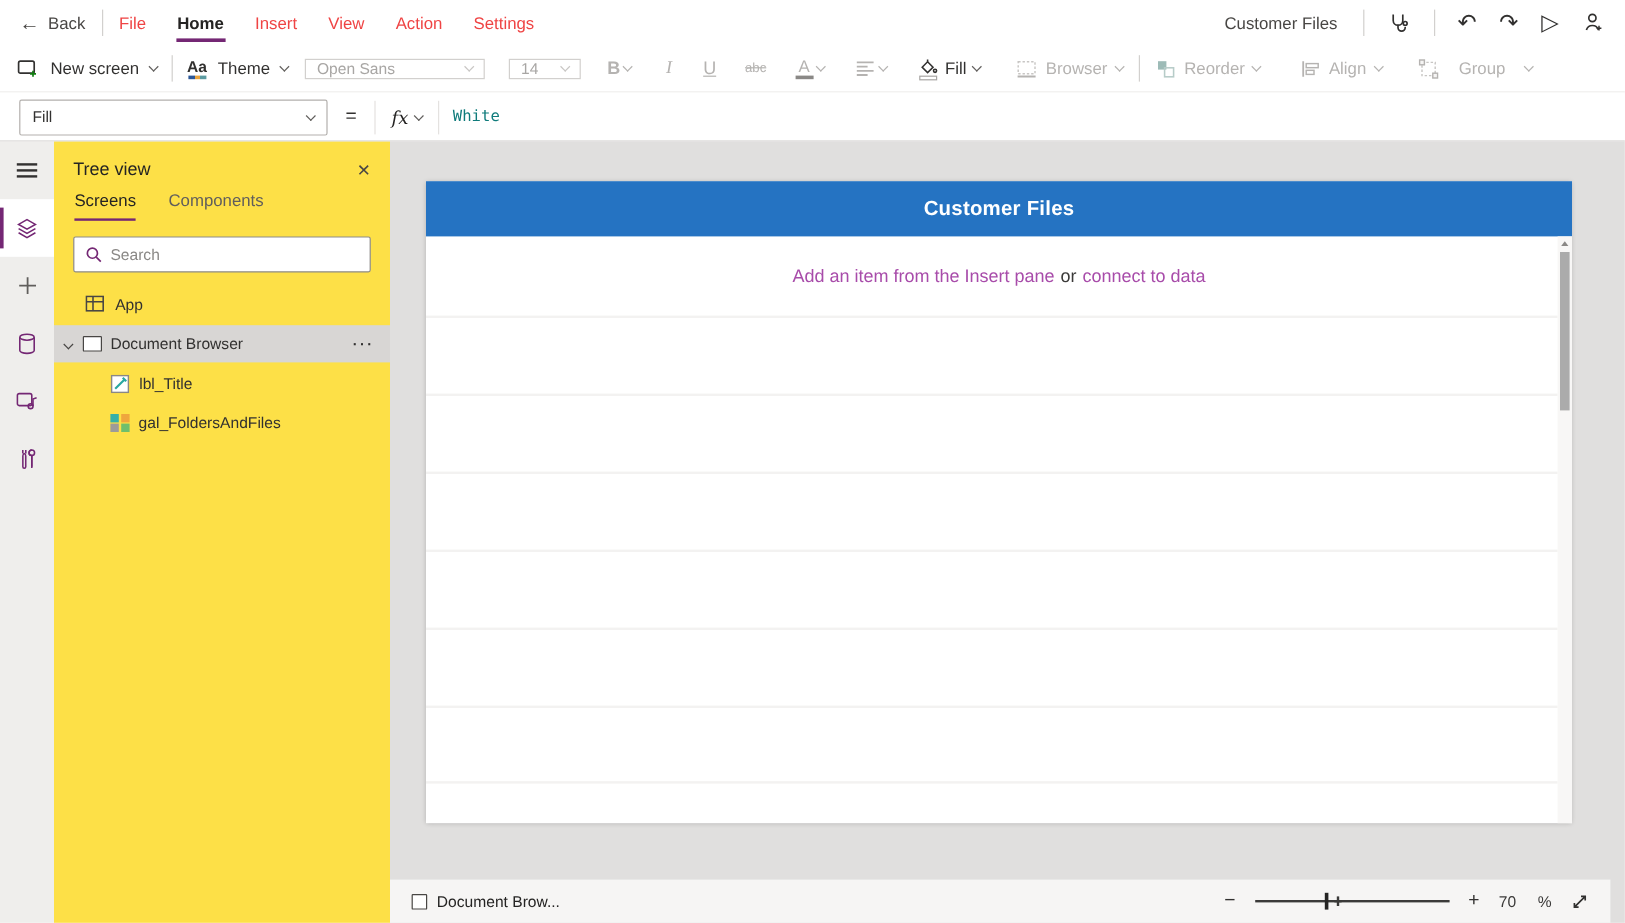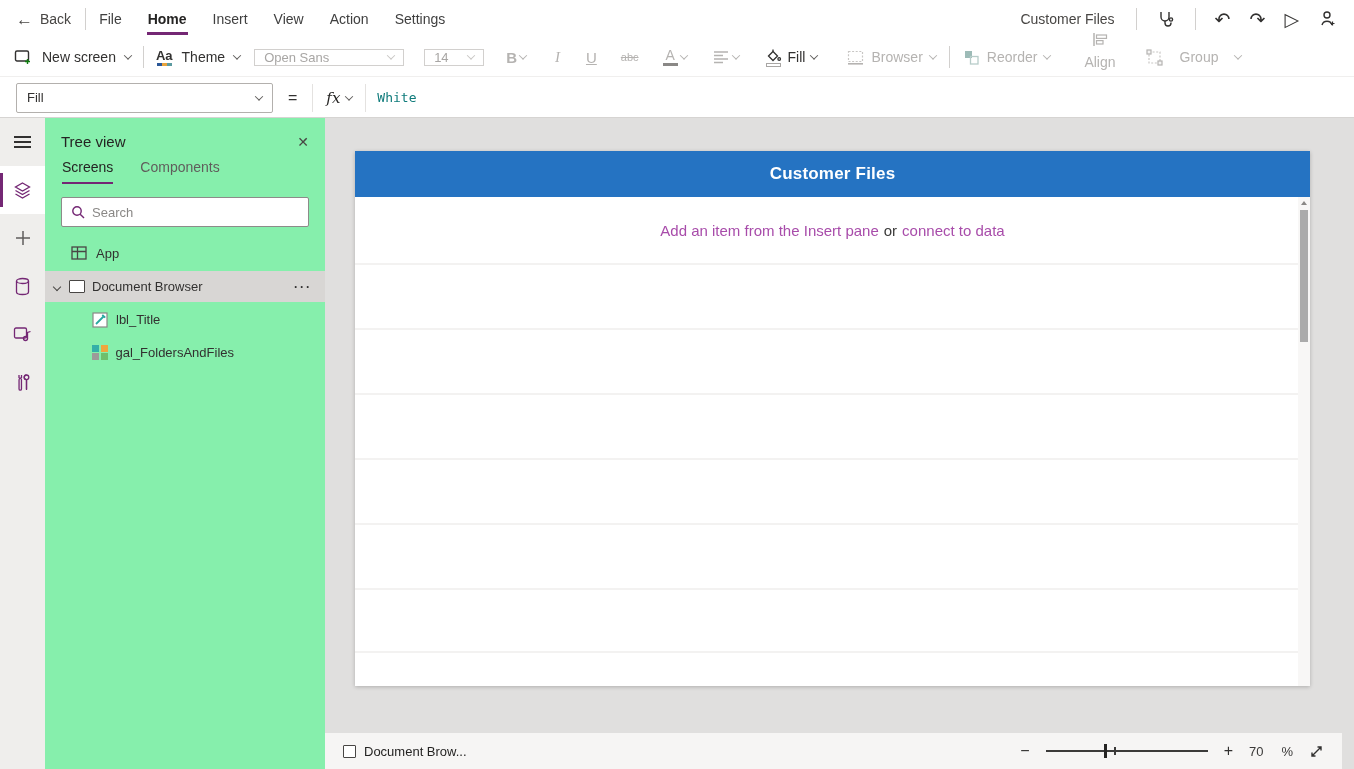--- a/index.html
+++ b/index.html
@@ -11,21 +11,21 @@
   .chev { width:6px; height:6px; border-right:1.4px solid currentColor; border-bottom:1.4px solid currentColor;
     display:inline-block; transform:rotate(45deg) translate(-1px,-1px); flex:none; }
   .vdiv { width:1px; height:22px; background:#d2d0ce; flex:none; }
 
   
   .menu-bar { position:absolute; top:0; left:0; right:0; height:38px; background:#fff;
     display:flex; align-items:center; justify-content:space-between; padding:0 16px; }
   .menu-left, .menu-right { display:flex; align-items:center; height:100%; }
   .back-btn { display:flex; align-items:center; gap:7px; font-size:14px; color:#484644; margin-right:14px; }
   .back-arrow { font-size:17px; line-height:1; }
-  .menu-item { font-size:14px; color:#404040; padding:0 13px; height:100%; display:flex; align-items:center; position:relative; }
+  .menu-item { font-size:14px; color:#ef4444; padding:0 13px; height:100%; display:flex; align-items:center; position:relative; }
   .menu-item.active { color:#252423; font-weight:700; }
   .menu-item.active::after { content:""; position:absolute; left:12px; right:12px; bottom:3px; height:3px; background:#742774; }
   .menu-right { gap:19px; }
   .menu-right .app-title { font-size:14px; color:#484644; margin-right:2px; }
   .mr-icon { color:#323130; display:flex; align-items:center; }
   .glyph-icon { font-size:19px; line-height:1; color:#323130; }
 
   
   .toolbar { position:absolute; top:38px; left:0; right:0; height:39px; background:#fff;
     border-bottom:1px solid #f0efee; display:flex; align-items:center; padding:0 14px; font-size:14px; }
@@ -59,21 +59,21 @@
   
   .rail { width:45px; background:#efeeec; flex:none; display:flex; flex-direction:column; }
   .rail-item { height:48px; display:flex; align-items:center; justify-content:center; position:relative; color:#5b2d71; }
   .rail-item.neutral { color:#484644; }
   .rail-item.active { background:#fff; }
   .rail-item.active::before { content:""; position:absolute; left:0; top:7px; bottom:7px; width:3px; background:#742774; }
   .hamburger { width:17px; }
   .hamburger div { height:1.6px; background:#323130; margin:3.6px 0; }
 
   
-  .tree-panel { width:280px; background:#86efac; flex:none; display:flex; flex-direction:column; }
+  .tree-panel { width:280px; background:#fde047; flex:none; display:flex; flex-direction:column; }
   .panel-header { display:flex; align-items:center; justify-content:space-between; padding:15px 16px 9px; }
   .panel-title { font-size:15px; color:#252423; }
   .close-x { font-size:14px; color:#484644; }
   .tabs { display:flex; gap:27px; padding:0 17px; }
   .tab { font-size:14px; color:#605e5c; padding-bottom:7px; }
   .tab.active { color:#252423; border-bottom:2px solid #742774; }
   .search-box { margin:13px 16px 11px; height:30px; background:#fff; border:1px solid #8d8b89; border-radius:2px;
     display:flex; align-items:center; gap:7px; padding:0 9px; }
   .search-box input { border:none; outline:none; flex:1; font-size:13px; color:#323130; background:transparent;
     font-family:"Liberation Sans",sans-serif; }
@@ -235,21 +235,21 @@
   </div>
   <div class="vdiv" style="margin:0 13px;"></div>
   <div class="tb-btn disabled" style="gap:7px;">
     <svg width="17" height="17" viewBox="0 0 17 17">
       <rect x="2" y="2" width="7" height="7" fill="#9dbbb7"></rect>
       <rect x="7.5" y="7.5" width="7.5" height="7.5" fill="none" stroke="#b7ccc9" stroke-width="1.3"></rect>
     </svg>
     <span>Reorder</span>
     <span class="chev"></span>
   </div>
-  <div class="tb-btn disabled" style="margin-left:34px; gap:7px;flex-direction:column;">
+  <div class="tb-btn disabled" style="margin-left:34px; gap:7px;">
     <svg width="16" height="15" viewBox="0 0 16 15">
       <path d="M2 1 v13" stroke="#b5b3b1" stroke-width="1.5"></path>
       <rect x="4.5" y="3" width="10" height="3.4" fill="none" stroke="#b5b3b1" stroke-width="1.2"></rect>
       <rect x="4.5" y="8.6" width="6.5" height="3.4" fill="none" stroke="#b5b3b1" stroke-width="1.2"></rect>
     </svg>
     <span>Align</span>
     <span class="chev"></span>
   </div>
   <div class="tb-btn disabled" style="margin-left:30px; gap:17px;">
     <svg width="17" height="17" viewBox="0 0 17 17">

